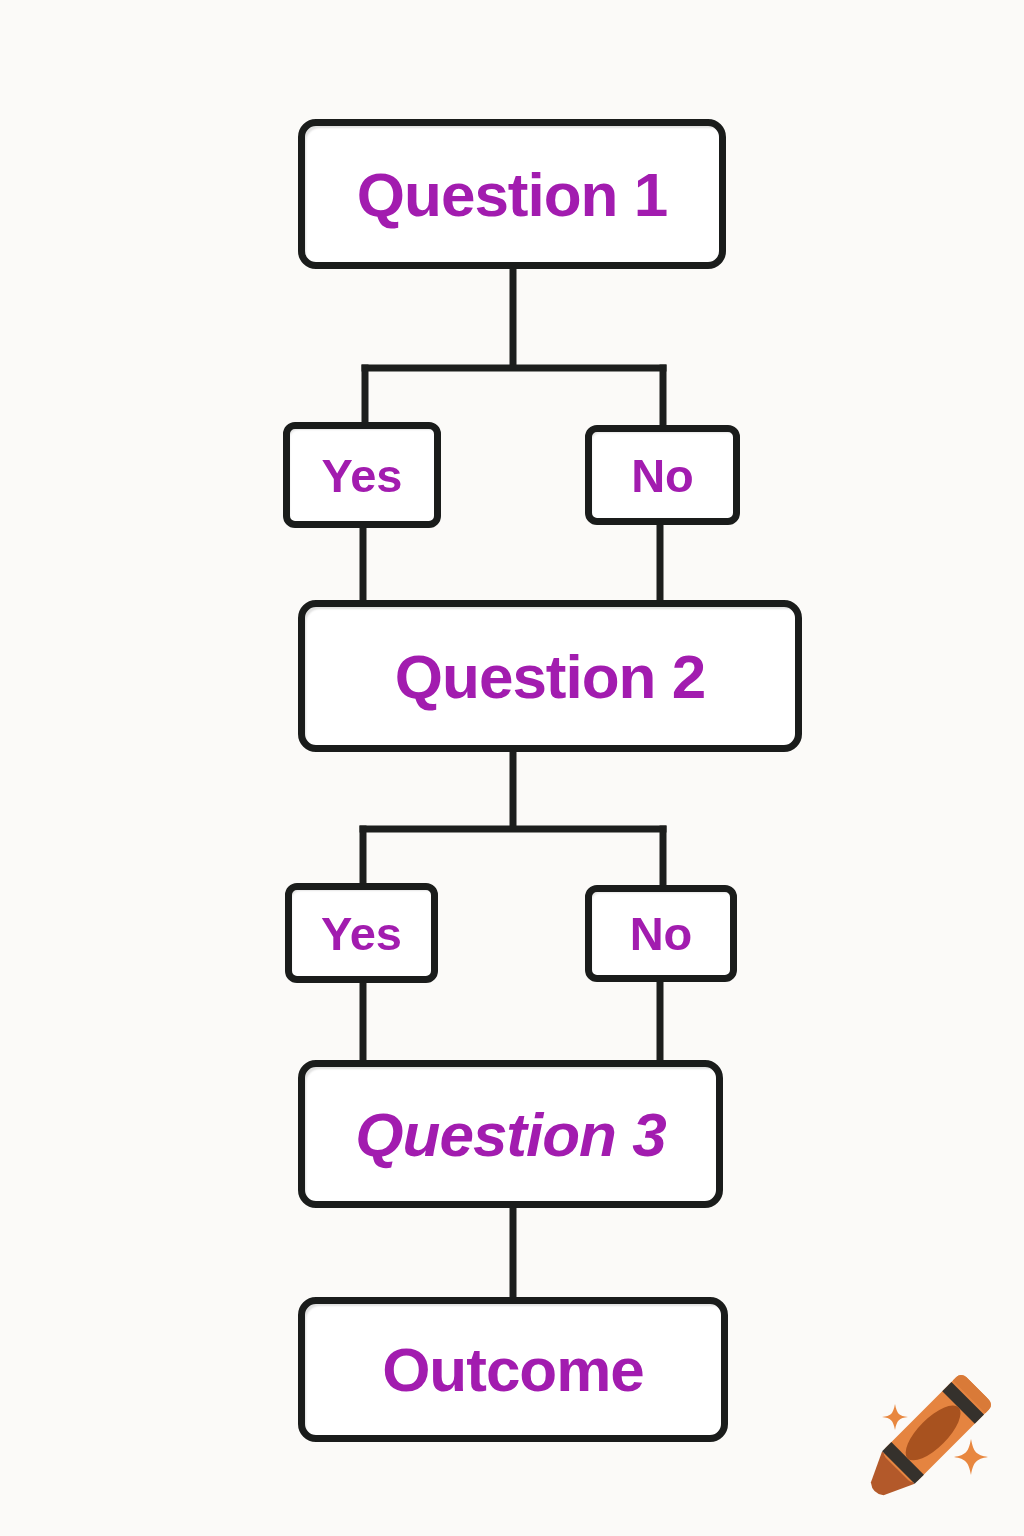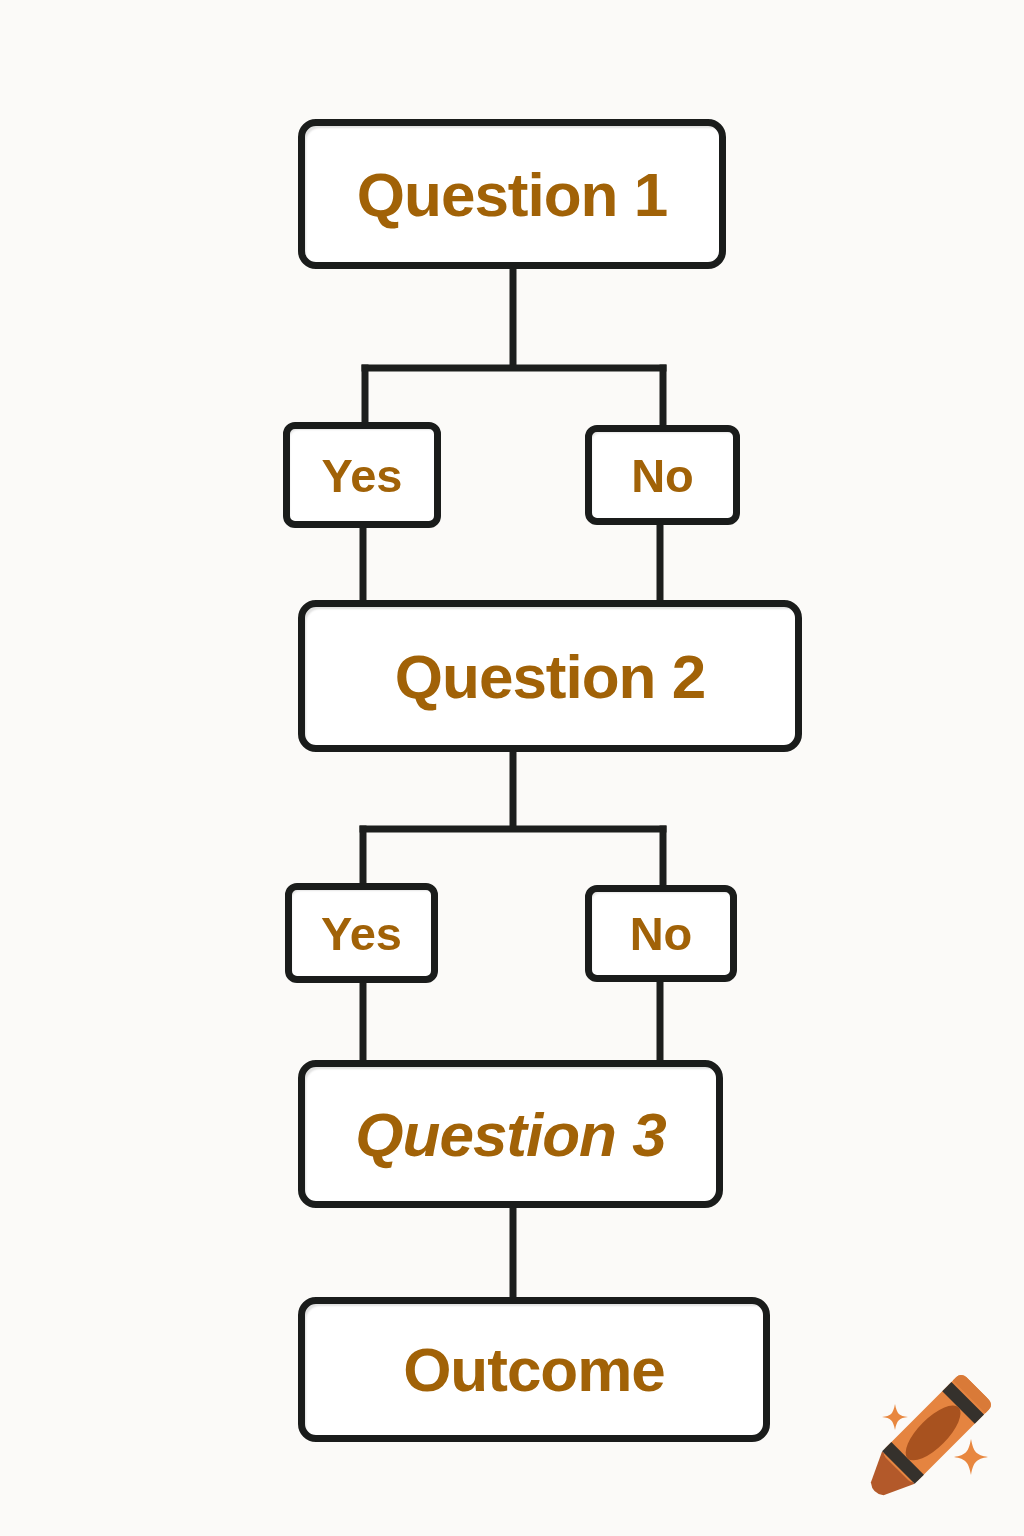--- a/index.html
+++ b/index.html
@@ -20,21 +20,21 @@
     width: 1024px; height: 1536px;
   }
   .node {
     position: absolute;
     box-sizing: border-box;
     background: #ffffff;
     border: 7px solid #1a1c1b;
     display: flex;
     align-items: center;
     justify-content: center;
-    color: #a16207;
+    color: #a21caf;
     white-space: nowrap;
   }
   .question {
     border-radius: 18px;
     font-size: 62px;
     font-weight: 700;
     letter-spacing: -1px;
     box-shadow: inset 4px 5px 2px -3px rgba(0,0,0,0.12);
   }
   .answer {
@@ -44,21 +44,21 @@
     box-shadow: inset 3px 4px 2px -3px rgba(0,0,0,0.10);
   }
   
   .pos-q1      { left: 298px; top: 119px;  width: 428px; height: 150px; }
   .pos-yes1    { left: 283px; top: 422px;  width: 158px; height: 106px; }
   .pos-no1     { left: 585px; top: 425px;  width: 155px; height: 100px; }
   .pos-q2      { left: 298px; top: 600px;  width: 504px; height: 152px; justify-content: center; }
   .pos-yes2    { left: 285px; top: 883px;  width: 153px; height: 100px; }
   .pos-no2     { left: 585px; top: 885px;  width: 152px; height: 97px;  }
   .pos-q3      { left: 298px; top: 1060px; width: 425px; height: 148px; font-style: italic; }
-  .pos-outcome { left: 298px; top: 1297px; width: 472px; height: 145px; align-items: center; }
+  .pos-outcome { left: 298px; top: 1297px; width: 430px; height: 145px; align-items: center; }
   .logo {
     position: absolute;
     left: 841px; top: 1355px;
     width: 170px; height: 170px;
   }
 </style>
 </head>
 <body>
 
 <div class="canvas">

